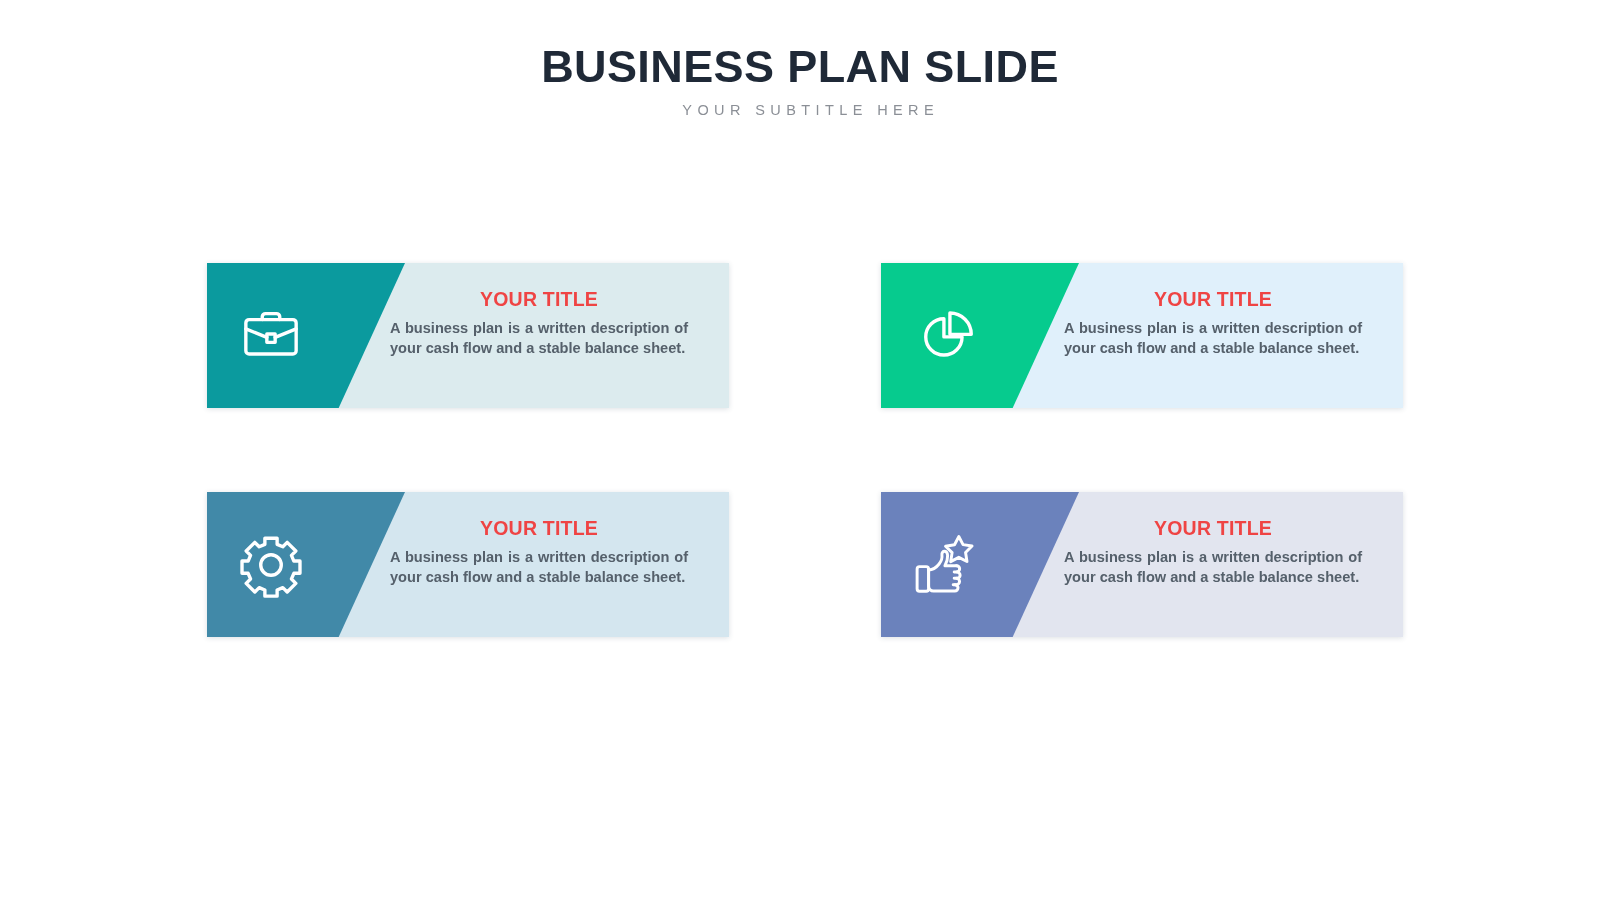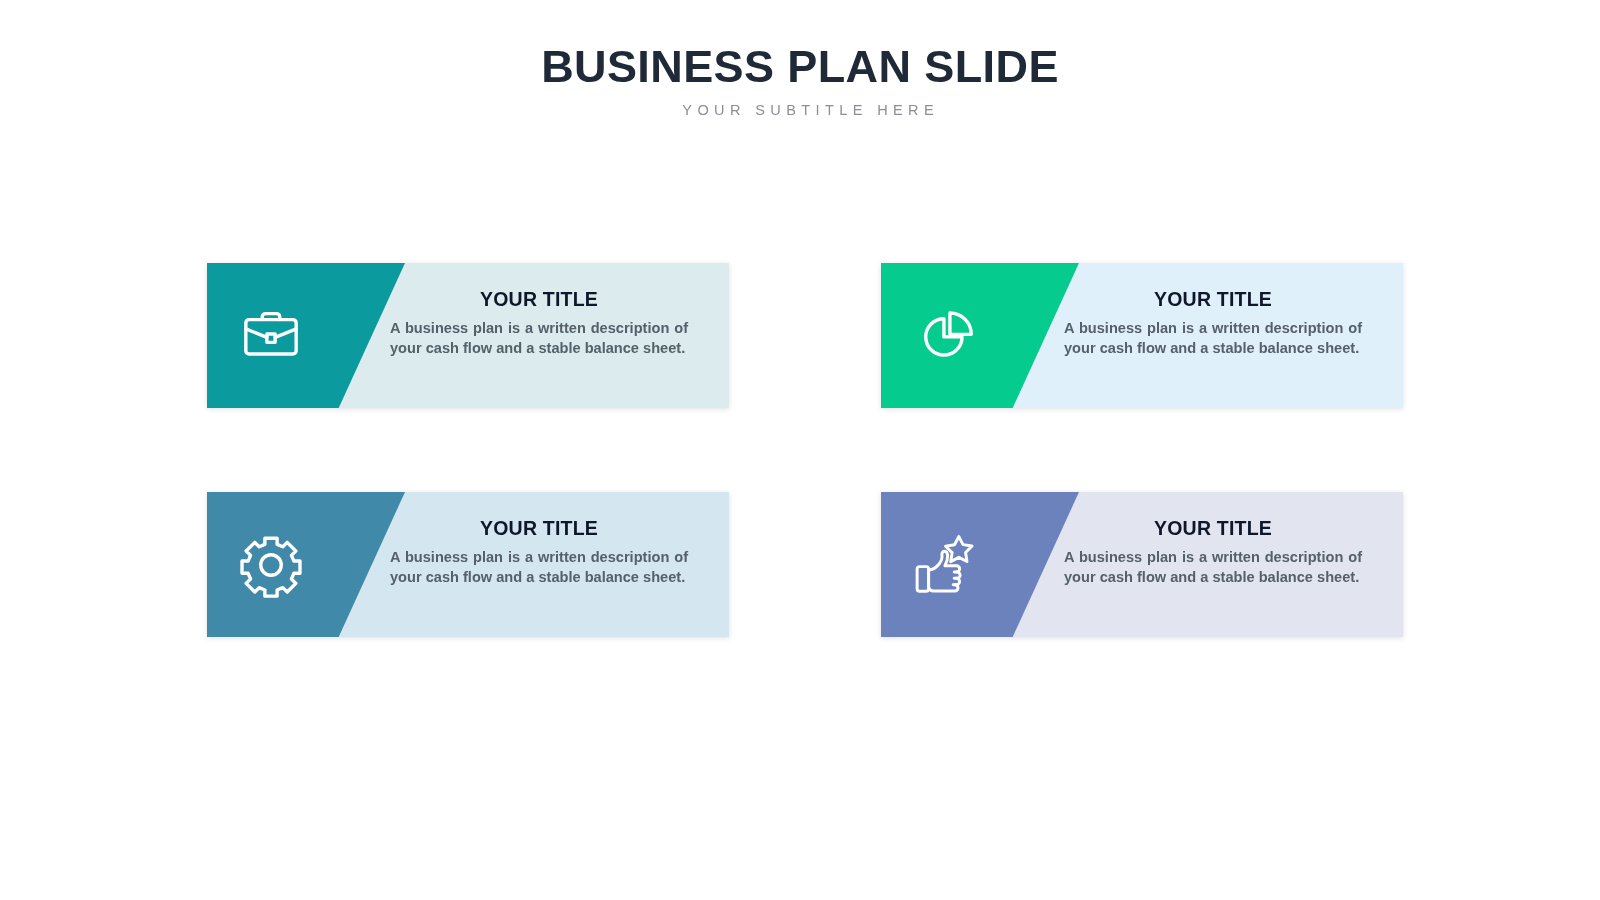--- a/index.html
+++ b/index.html
@@ -108,21 +108,21 @@
     left: 183px;
     top: 24px;
     width: 298px;
   }
   .card-title {
     margin: 0 0 8px 0;
     font-size: 19.5px;
     line-height: 24px;
     font-weight: 700;
     letter-spacing: 0.2px;
-    color: #0f172a;
+    color: #ef4444;
     text-align: center;
   }
   .card-desc {
     margin: 0;
     font-size: 14.6px;
     line-height: 19.6px;
     font-weight: 700;
     color: #55606b;
     text-align: justify;
     text-justify: inter-word;

